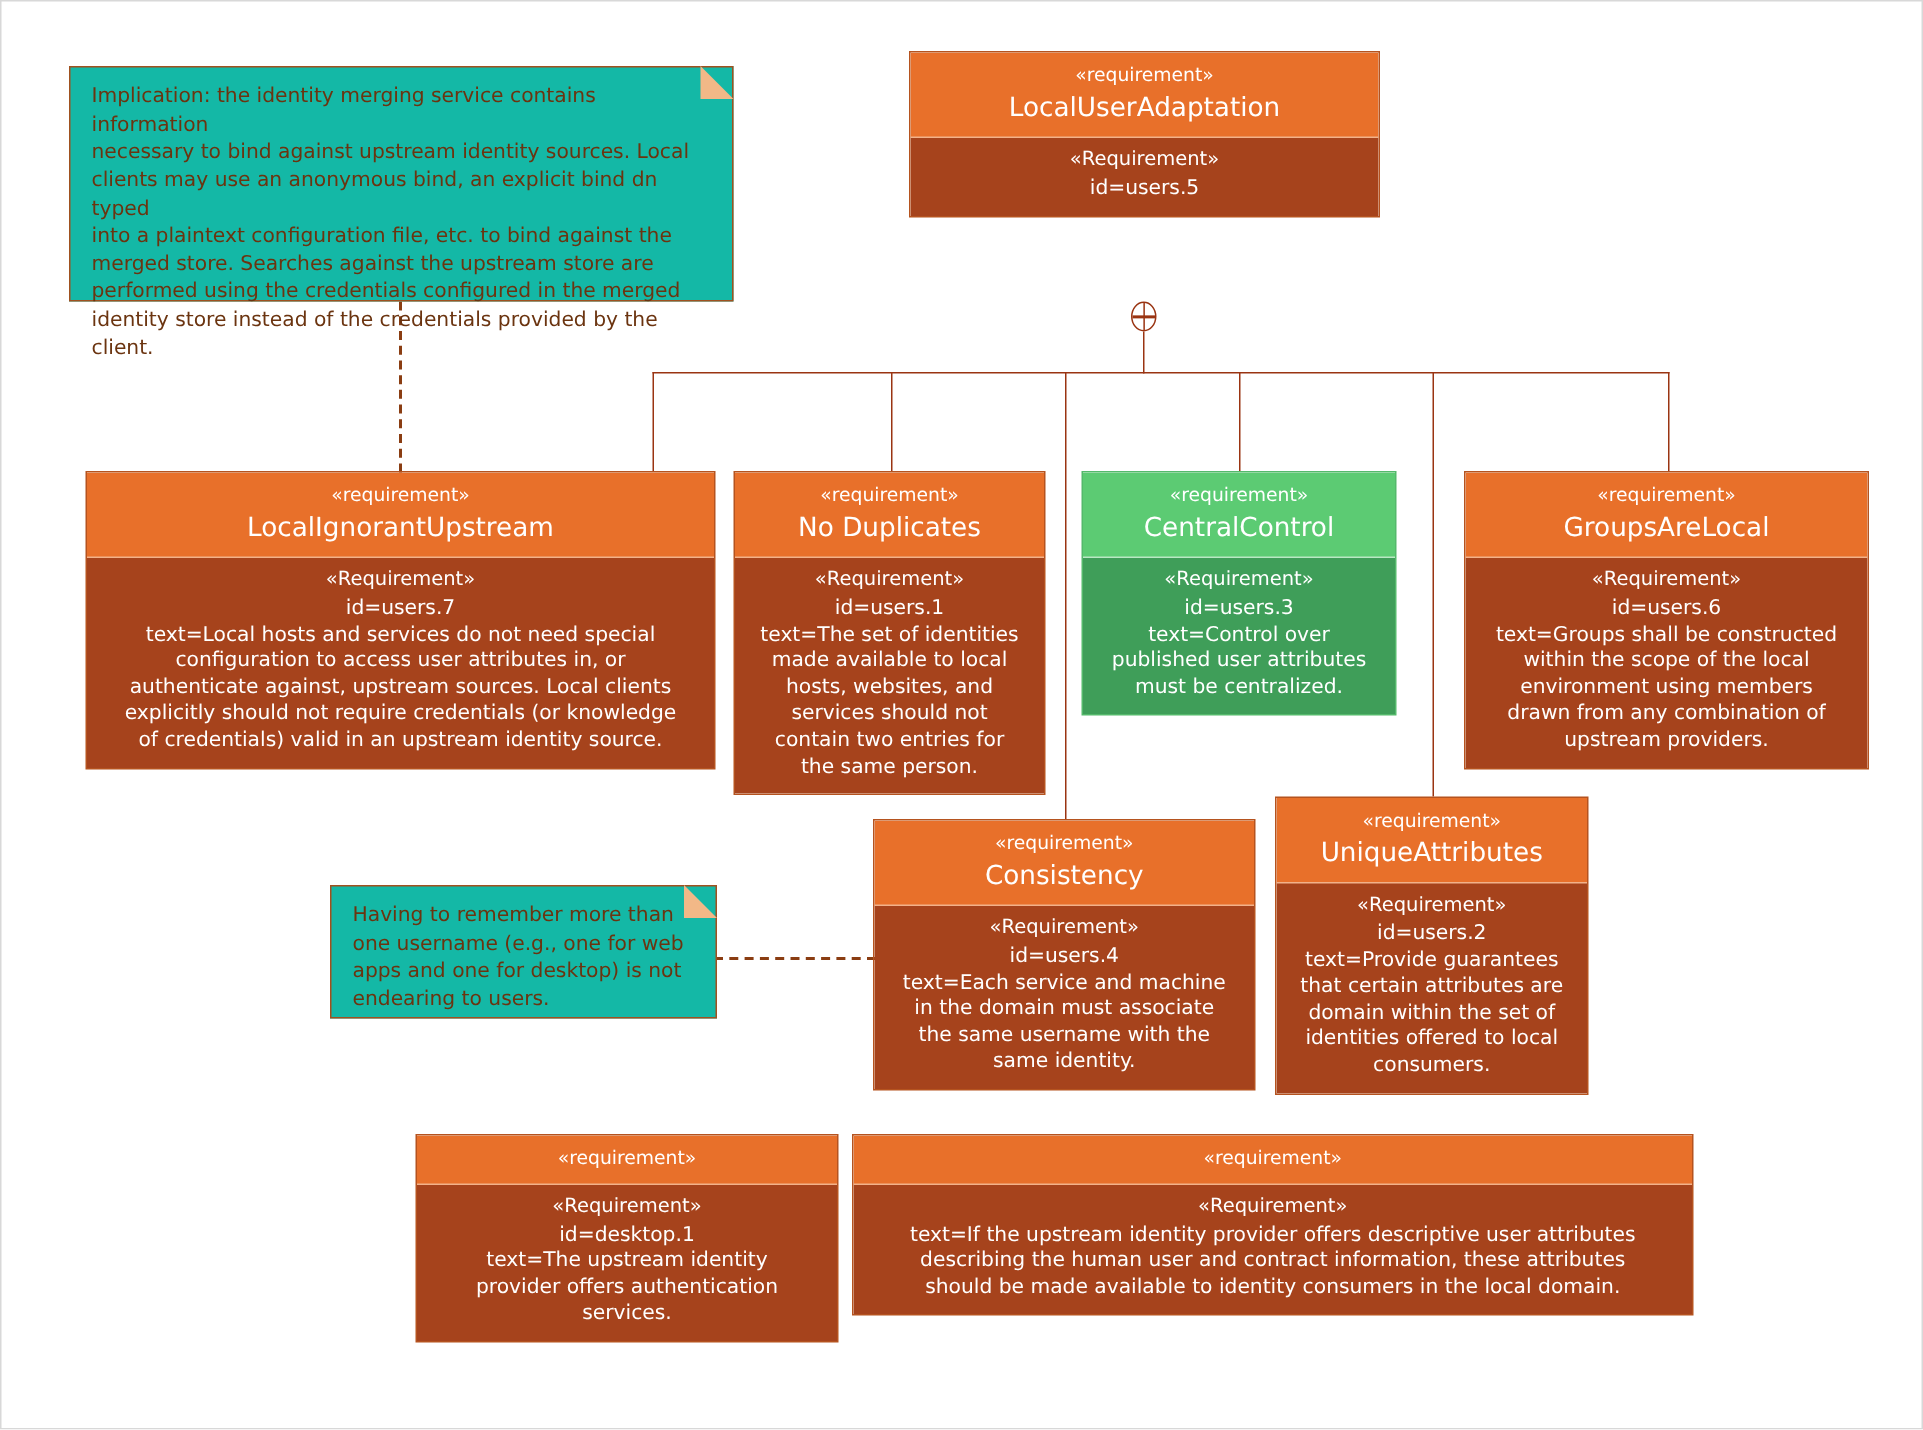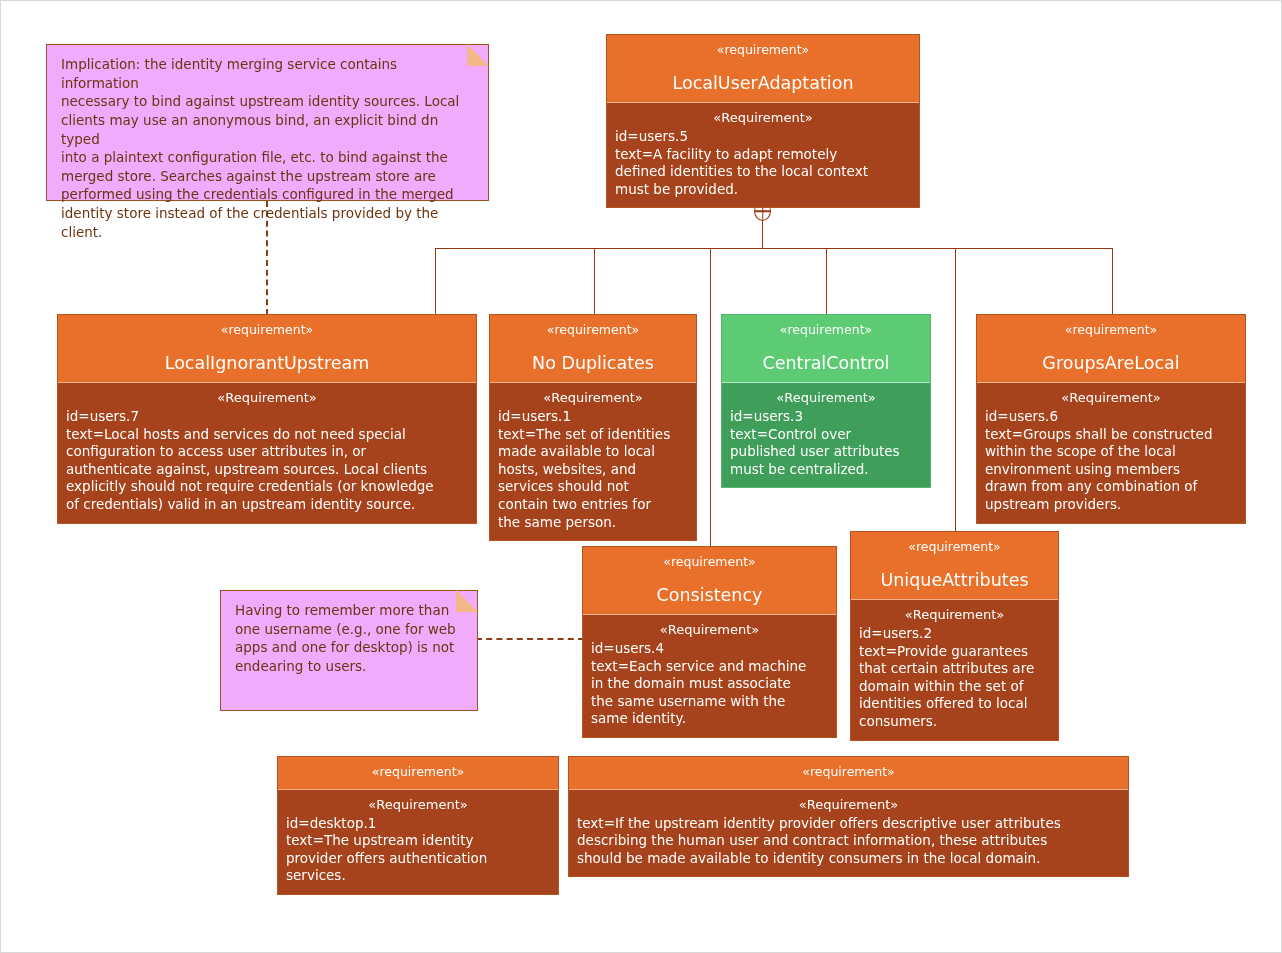--- a/index.html
+++ b/index.html
@@ -30,36 +30,36 @@
 
   
   .req{position:absolute;box-sizing:border-box;overflow:hidden;
        border:1px solid #b5531f;}
   .req .hdr{
     background:#e8702a;color:#ffffff;text-align:center;
     padding:8px 6px 9px 6px;line-height:1.18;
     border-bottom:1px solid #f2b28a;
   }
   .req .hdr .stereo{font-size:12.5px;display:block;}
-  .req .hdr .nm{font-size:17.5px;display:block;margin-top:15px;}
+  .req .hdr .nm{font-size:17.5px;display:block;margin-top:4px;}
   .req .body{
     background:#a6431c;color:#ffffff;
     padding:7px 8px 9px 8px;line-height:1.30;font-size:13.5px;
   }
   .req .body .stereo2{display:block;text-align:center;font-size:13px;margin-bottom:1px;}
-  .req .body .kv{display:block;white-space:pre-wrap;}
+  .req .body .kv{display:block;white-space:pre-wrap;text-align:center;}
 
   
   .req.green .hdr{background:#5ccb73;border-bottom:1px solid #b9e8c4;}
   .req.green .body{background:#3f9e59;}
   .req.green{border-color:#54b96b;}
 
   
   .note{position:absolute;box-sizing:border-box;
-        background:#f0abfc;border:1px solid #a0511f;
+        background:#14b8a6;border:1px solid #a0511f;
         color:#6b3410;font-size:13.5px;line-height:1.38;
         padding:10px 13px 10px 14px;}
   .note .foldtri{position:absolute;top:-1px;right:-1px;width:0;height:0;
         border-left:22px solid #f2b887;border-top:22px solid transparent;}
   .note .txt{position:relative;z-index:2;display:block;white-space:pre-wrap;}
 </style>
 </head>
 <body>
 
 <div id="canvas">
@@ -84,39 +84,36 @@
     <div class="foldtri"></div>
     <span class="txt">Implication: the identity merging service contains information
 necessary to bind against upstream identity sources. Local
 clients may use an anonymous bind, an explicit bind dn typed
 into a plaintext configuration file, etc. to bind against the
 merged store. Searches against the upstream store are
 performed using the credentials configured in the merged
 identity store instead of the credentials provided by the client.</span>
   </div>
 
-  <div class="note" style="left:219px;top:589px;width:258px;height:121px;">
+  <div class="note" style="left:219px;top:589px;width:258px;height:89px;">
     <div class="foldtri"></div>
     <span class="txt">Having to remember more than
 one username (e.g., one for web
 apps and one for desktop) is not
 endearing to users.</span>
   </div>
 
   <div class="req" style="left:605px;top:33px;width:314px;">
     <div class="hdr">
       <span class="stereo">«requirement»</span>
       <span class="nm">LocalUserAdaptation</span>
     </div>
     <div class="body">
       <span class="stereo2">«Requirement»</span>
       <span class="kv">id=users.5</span>
-      <span class="kv">text=A facility to adapt remotely
-defined identities to the local context
-must be provided.</span>
     </div>
   </div>
 
   <div class="req" style="left:56px;top:313px;width:420px;">
     <div class="hdr">
       <span class="stereo">«requirement»</span>
       <span class="nm">LocalIgnorantUpstream</span>
     </div>
     <div class="body">
       <span class="stereo2">«Requirement»</span>

